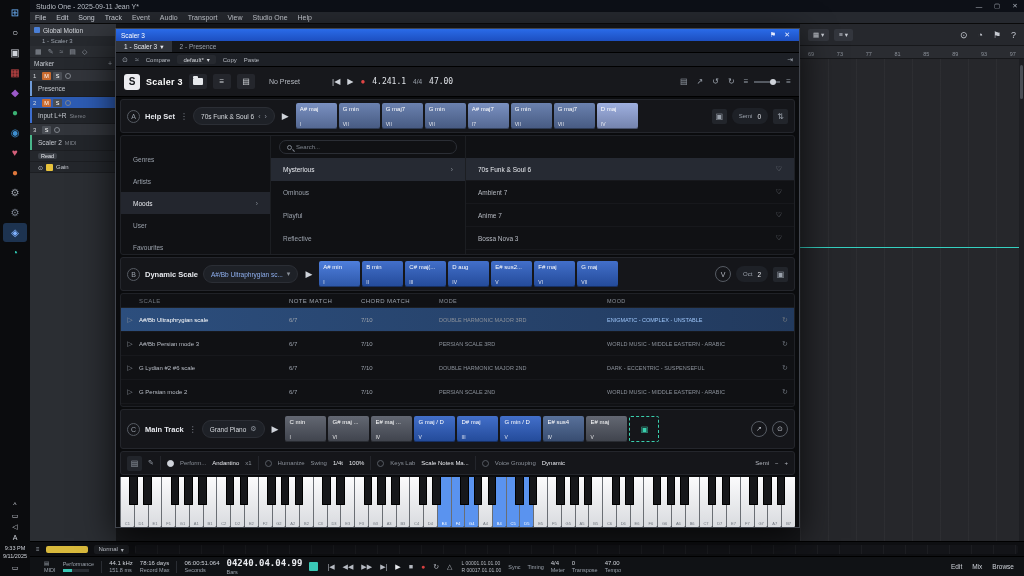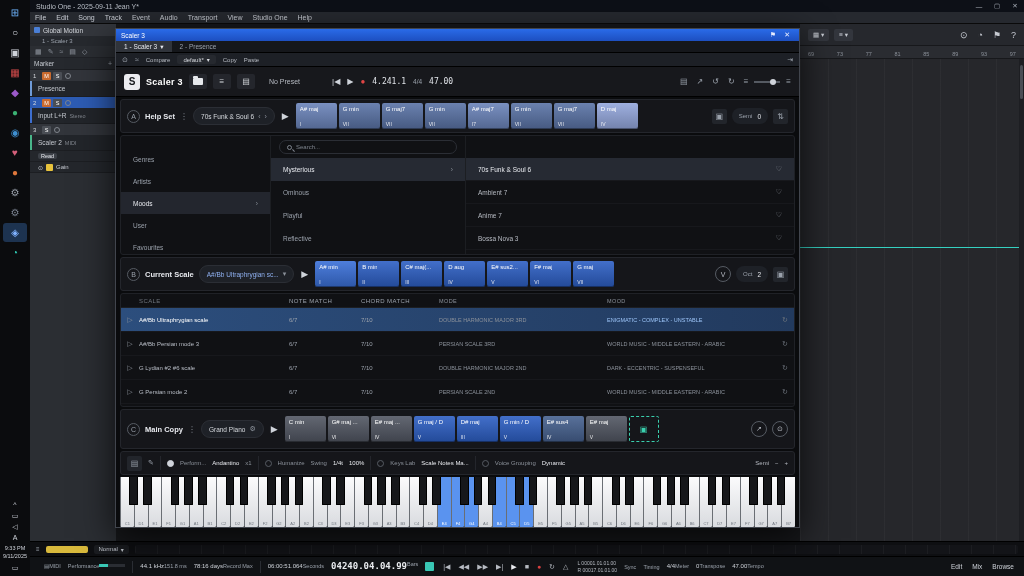--- a/index.html
+++ b/index.html
@@ -54,21 +54,21 @@
 .rp-line{position:absolute;left:0;right:0;top:188px;height:1px;background:#35d0c0;}
 .rp-scroll{position:absolute;top:35px;right:0;width:5px;bottom:0;background:#1d1e22;}
 .rp-thumb{position:absolute;top:6px;left:1px;width:3px;height:34px;background:#4a4e55;border-radius:2px;}
 
 
 #strip{position:absolute;left:0;right:0;bottom:20px;height:15px;background:#0e0f12;display:flex;align-items:center;gap:6px;padding:0 6px;border-top:1px solid #000;color:#9aa1ab;font-size:6px;}
 .strip-range{width:42px;height:7px;background:#d8b93c;border-radius:2px;}
 .strip-mode{display:flex;align-items:center;gap:3px;background:#1a1c20;border-radius:2px;padding:1px 5px;color:#c6cad1;}
 .strip-fill{flex:1;height:9px;background:#131418;border-radius:2px;background-image:repeating-linear-gradient(90deg,rgba(255,255,255,.04) 0 1px,transparent 1px 22px);}
 #transport{position:absolute;left:0;right:0;bottom:0;height:20px;background:#101215;border-top:1px solid #000;display:flex;align-items:center;gap:7px;padding:0 6px 0 14px;font-size:5.5px;color:#9aa1ab;z-index:55;}
-.tp-stack{display:flex;align-items:flex-start;line-height:1.2;white-space:nowrap;}
+.tp-stack{display:flex;flex-direction:column;align-items:flex-start;line-height:1.2;white-space:nowrap;}
 .tp-big{font-family:"DejaVu Sans Mono",monospace;font-size:9px;font-weight:bold;color:#e8eaee;}
 .tp-val{color:#cfd3da;font-size:6px;}
 .tp-sep{width:1px;height:12px;background:#2a2d33;}
 .tp-btn{font-size:7px;color:#b6bac2;padding:0 2px;}
 #tp-buttons{display:flex;align-items:center;gap:4px;}
 #tp-ind{width:9px;height:9px;border-radius:1px;}
 .tp-lr{font-family:"DejaVu Sans Mono",monospace;font-size:5px;color:#b6bac2;line-height:1.3;white-space:nowrap;}
 .tp-pages{margin-left:auto;display:flex;gap:10px;font-size:6.5px;color:#cfd3da;padding-right:4px;}
 .perf-meter{width:26px;height:3px;background:linear-gradient(90deg,#39c7b5 35%,#2a2d33 35%);margin-top:1px;}
 
@@ -571,21 +571,21 @@
               </div>
               <div class="bset">
                 <span>Bossa Nova 3</span>
                 <span class="heart">♡</span>
               </div>
             </div>
         </div>
 
         <div class="sc-row" id="rowB">
           <div class="letter">B</div>
-          <span class="row-label">Current Scale</span>
+          <span class="row-label">Dynamic Scale</span>
           <div class="selector">
             <span class="sel-blue">A#/Bb Ultraphrygian sc...</span>
             <span class="chev">▾</span>
           </div>
           <span class="row-play">▶</span>
           <div class="padrow" id="padsB">
               <div class="pad" style="background: linear-gradient(rgba(255, 255, 255, 0.1), rgba(0, 0, 0, 0.22)) rgb(58, 112, 216);">
                 <span class="padname">A# min</span>
                 <span class="padnum">I</span>
               </div>
@@ -669,21 +669,21 @@
                 <div class="tc c2">7/10</div>
                 <div class="tc c3">PERSIAN SCALE  2ND</div>
                 <div class="tc c4">WORLD MUSIC  -  MIDDLE EASTERN  -  ARABIC</div>
                 <div class="tc act">↻</div>
               </div>
             </div>
         </div>
 
         <div class="sc-row" id="rowC">
           <div class="letter">C</div>
-          <span class="row-label">Main Copy</span>
+          <span class="row-label">Main Track</span>
           <span class="kebab">⋮</span>
           <div class="selector">
             <span>Grand Piano</span>
             <span class="chev">⚙</span>
           </div>
           <span class="row-play">▶</span>
           <div class="padrow" id="padsC">
               <div class="pad" style="background: linear-gradient(rgba(255, 255, 255, 0.1), rgba(0, 0, 0, 0.22)) rgb(81, 86, 98);">
                 <span class="padname">C min</span>
                 <span class="padnum">I</span>

